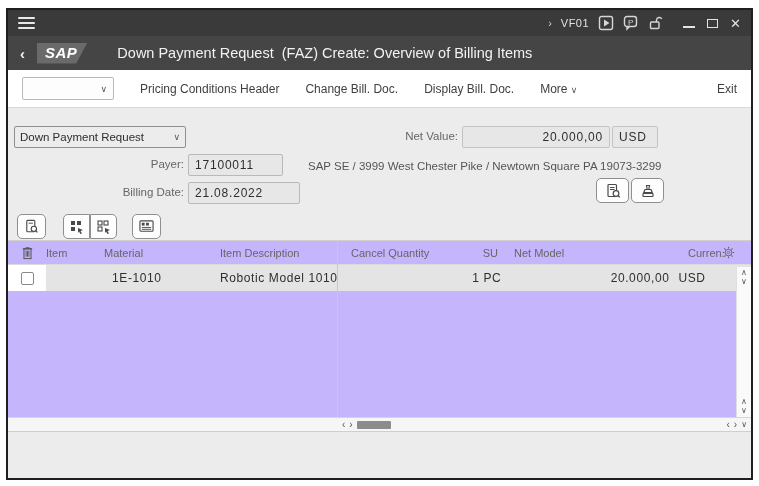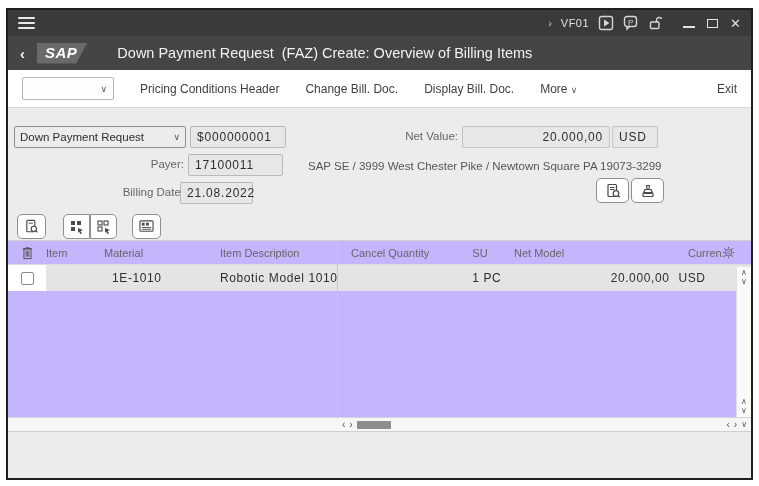--- a/index.html
+++ b/index.html
@@ -55,21 +55,21 @@
   
   .items-table { position:absolute; left:0; right:0; top:132px; height:192px; background:#c4b5fd;
                  border-top:1px solid #cfcfcf; border-bottom:1px solid #cfcfcf; }
   .thead { display:flex; align-items:center; height:24px; border-bottom:1px solid #dcdcdc; font-size:11px; color:#666; }
   .trow  { display:flex; align-items:center; height:26px; background:#e4e4e4; font-size:12px; color:#2e2e2e; letter-spacing:0.6px; }
   .col-sel  { width:38px; display:flex; align-items:center; justify-content:center; flex:0 0 auto; }
   .col-item { width:58px; flex:0 0 auto; }
   .col-mat  { width:116px; flex:0 0 auto; }
   .col-desc { width:117px; flex:1 0 auto; }
   .col-qty  { width:125px; text-align:right; flex:0 0 auto; }
-  .col-su   { width:40px; text-align:center; padding-right:4px; flex:0 0 auto; }
+  .col-su   { width:40px; text-align:right; padding-right:4px; flex:0 0 auto; }
   .col-su-data { width:40px; text-align:left; padding-left:4px; flex:0 0 auto; }
   .col-net  { width:150px; flex:0 0 auto; }
   .col-net-data { width:150px; text-align:right; flex:0 0 auto; }
   .col-cur  { flex:1 1 auto; padding-left:36px; overflow:hidden; white-space:nowrap; }
   .col-cur-data { flex:1 1 auto; padding-left:9px; }
   .checkbox { width:13px; height:13px; background:#ffffff; border:1px solid #8a8a8a; border-radius:2px; cursor:pointer; }
   .sel-cell-bg { background:#ffffff; align-self:stretch; display:flex; align-items:center; justify-content:center; }
   .vdivider { position:absolute; left:329px; top:0; bottom:14px; width:1px; background:#c9c9c9; }
   .gearbox { position:absolute; right:16px; top:4px; cursor:pointer; }
 
@@ -154,32 +154,31 @@
     <span class="menu-more"><span>More</span> <span class="chev-dn">∨</span></span>
     <span class="menu-exit">Exit</span>
   </div>
 
   <div class="content">
 
     <div class="dropdown">
       <span>Down Payment Request</span>
       <span class="chev-dn">∨</span>
     </div>
-    <div class="fld" style="left:182px; top:18px; width:96px;">$000000001</div>
 
     <div class="fld-label" style="left:360px; top:22px; width:90px;">Net Value:</div>
     <div class="fld" style="left:454px; top:18px; width:148px; justify-content:flex-end; border-color:#c4c4c4;">20.000,00</div>
     <div class="fld" style="left:604px; top:18px; width:46px; border-color:#c4c4c4;">USD</div>
 
     <div class="fld-label" style="left:80px; top:50px; width:96px;">Payer:</div>
     <div class="fld" style="left:180px; top:46px; width:95px;">17100011</div>
     <div class="addr">SAP SE / 3999 West Chester Pike / Newtown Square PA 19073-3299</div>
 
     <div class="fld-label" style="left:60px; top:78px; width:116px;">Billing Date:</div>
-    <div class="fld" style="left:172px; top:74px; width:73px;">21.08.2022</div>
+    <div class="fld" style="left:180px; top:74px; width:112px;">21.08.2022</div>
 
     <div class="icon-btn" style="left:588px; top:70px; width:33px;">
       <svg width="18" height="18" viewBox="0 0 18 18">
           <rect x="4" y="2.5" width="8.5" height="12" rx="1" fill="none" stroke="#4a4a4a" stroke-width="1.2"></rect>
           <line x1="6" y1="5.5" x2="10.5" y2="5.5" stroke="#4a4a4a" stroke-width="1"></line>
           <line x1="6" y1="7.5" x2="10.5" y2="7.5" stroke="#4a4a4a" stroke-width="1"></line>
           <circle cx="12" cy="11.5" r="2.8" fill="#fdfdfd" stroke="#4a4a4a" stroke-width="1.2"></circle>
           <line x1="14" y1="13.5" x2="15.7" y2="15.2" stroke="#4a4a4a" stroke-width="1.3"></line>
         </svg>
     </div>

